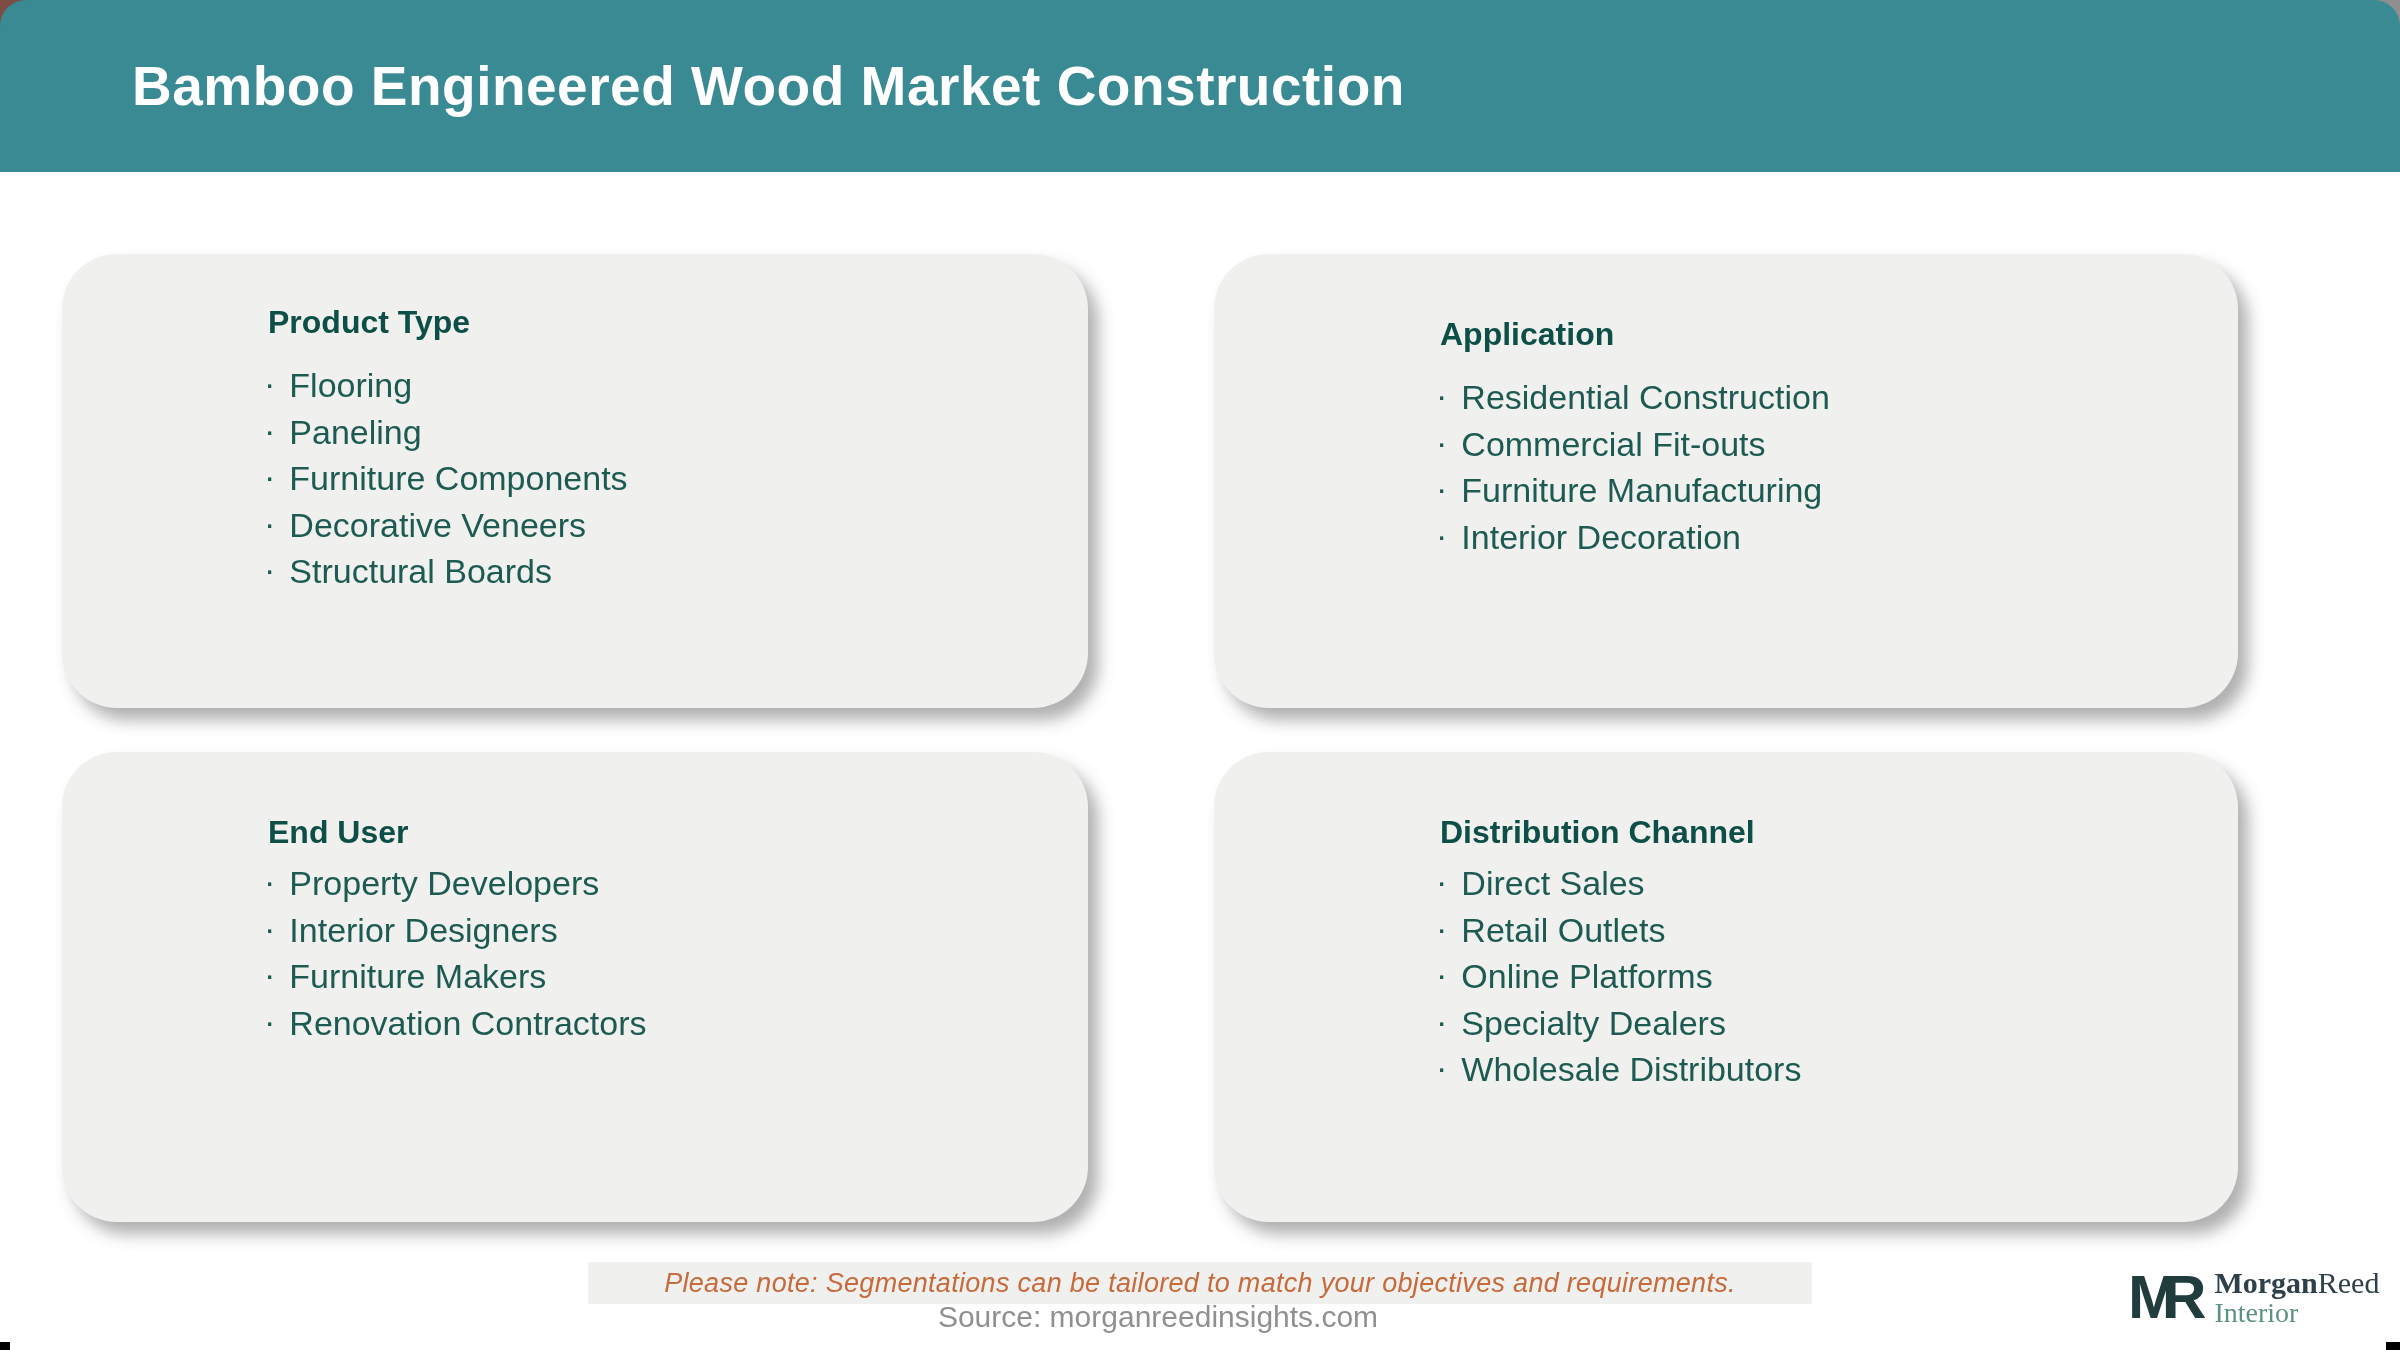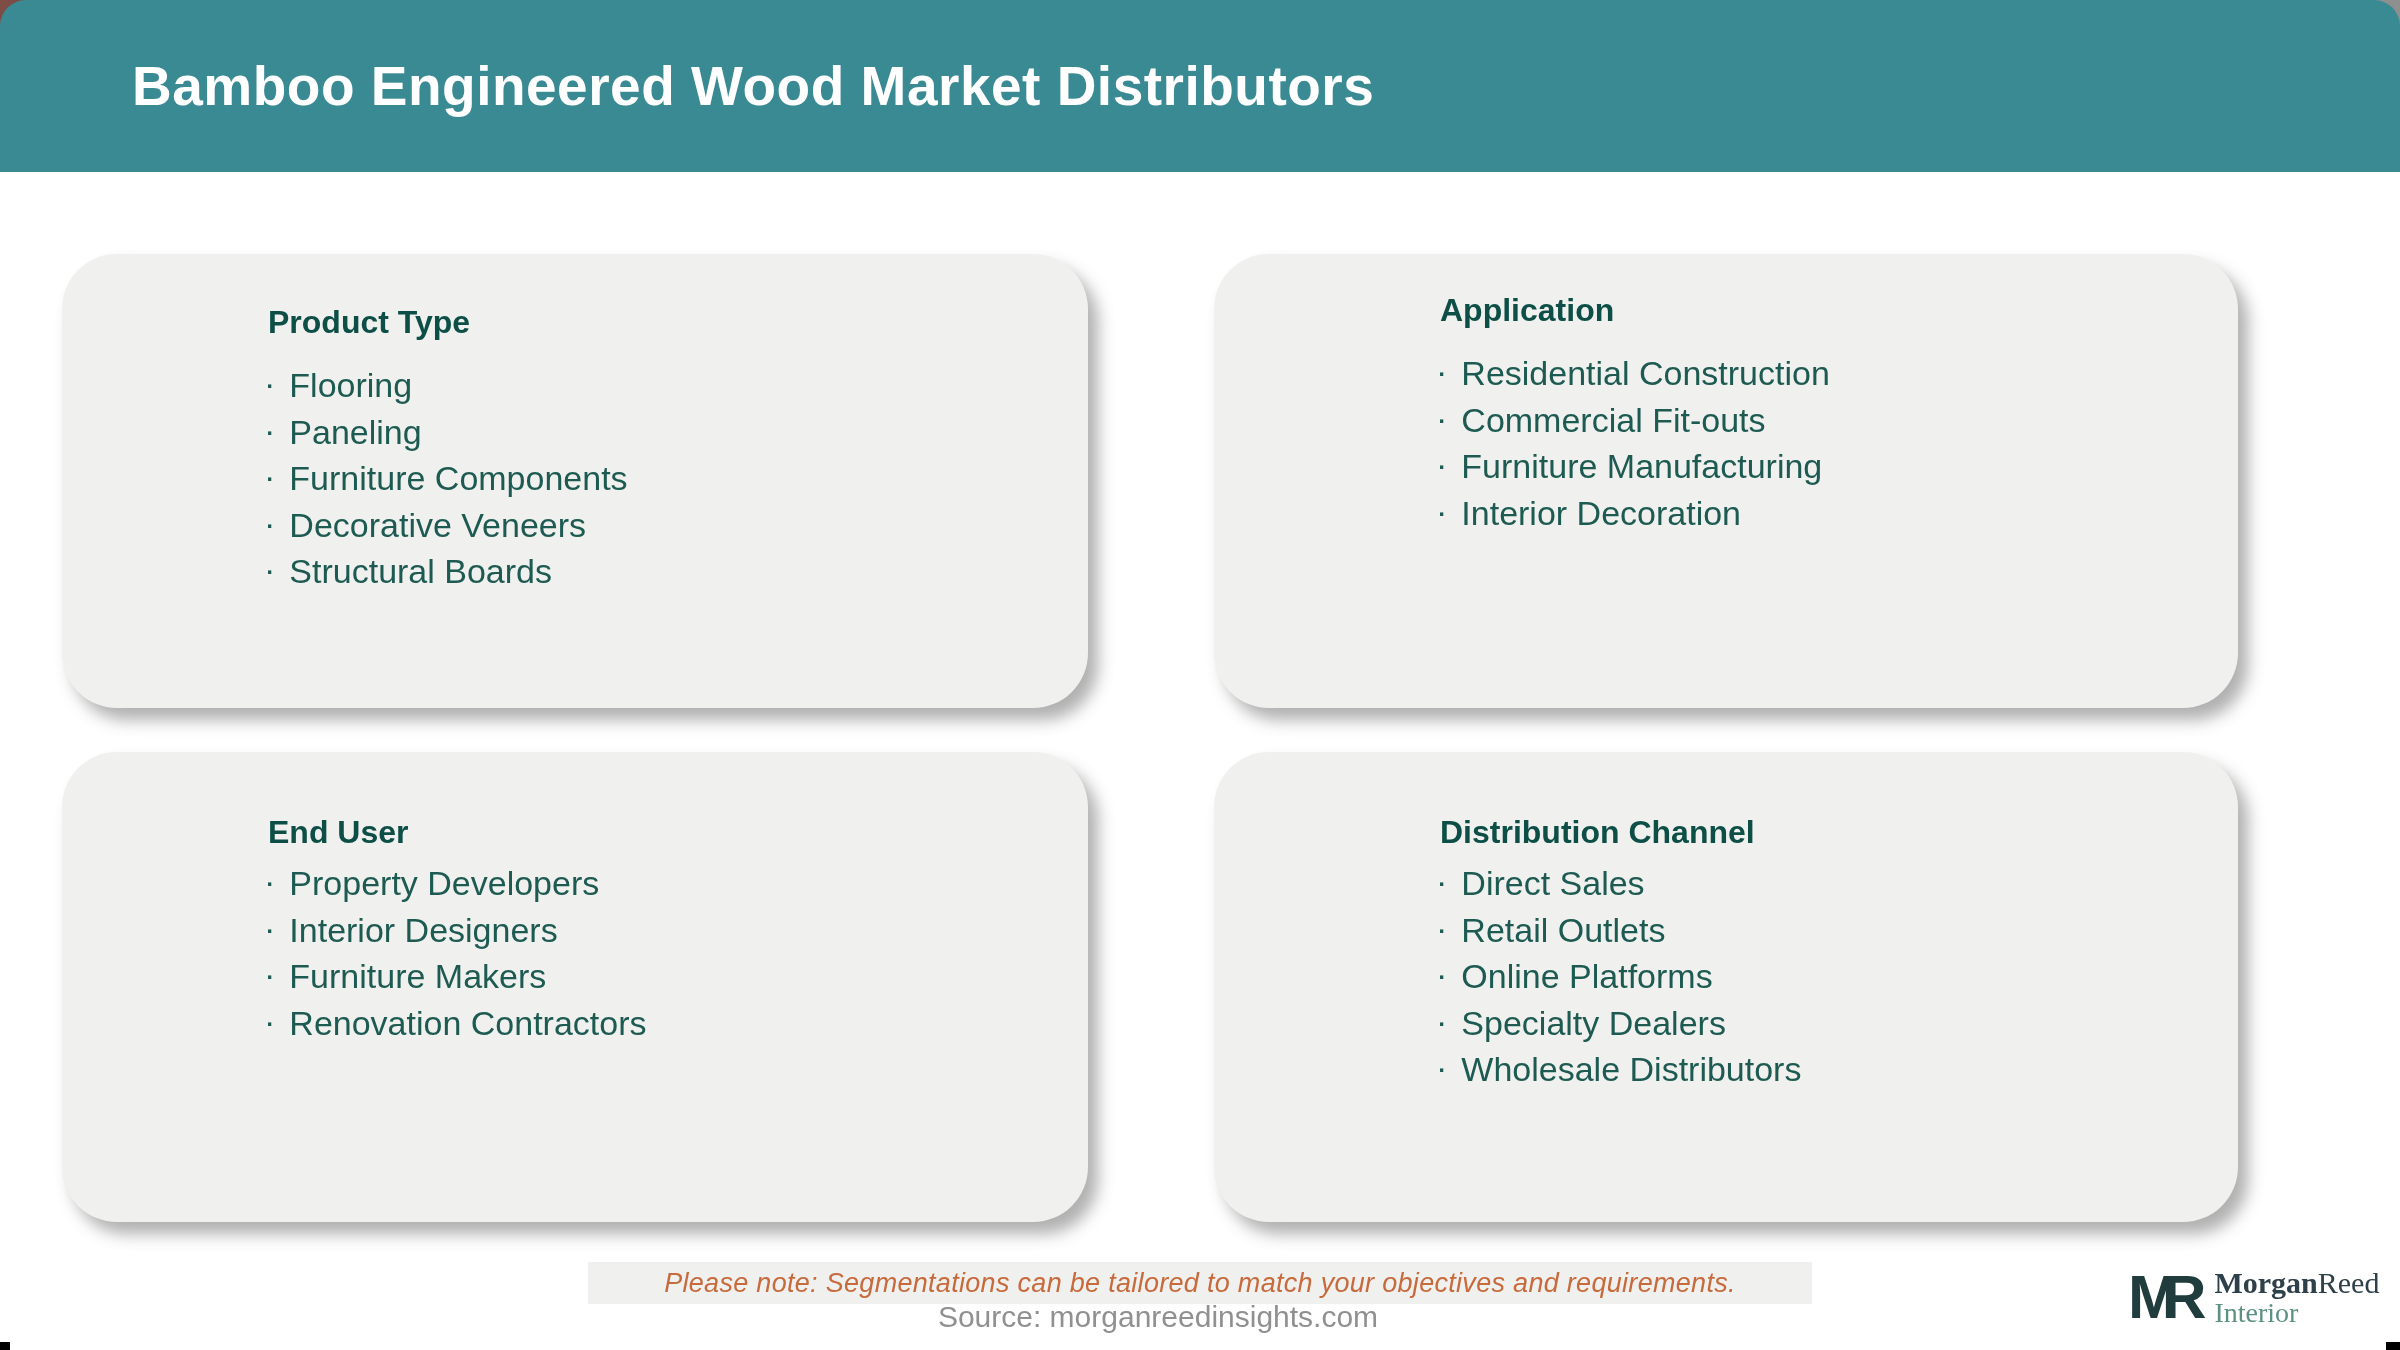--- a/index.html
+++ b/index.html
@@ -29,21 +29,21 @@
   }
 
   .card{
     position:absolute;
     background:var(--card_bg,#f0f0ee);
     border-radius:55px;
     box-shadow:10px 12px 16px rgba(80,80,80,0.45);
     box-sizing:border-box;
   }
   .card.tl{left:62px;  top:254px; width:1026px; height:454px; padding:40px 40px 0 198px;}
-  .card.tr{left:1214px;top:254px; width:1024px; height:454px; padding:28px 40px 0 218px;}
+  .card.tr{left:1214px;top:254px; width:1024px; height:454px; padding:52px 40px 0 218px;}
   .card.bl{left:62px;  top:752px; width:1026px; height:470px; padding:52px 40px 0 198px;}
   .card.br{left:1214px;top:752px; width:1024px; height:470px; padding:52px 40px 0 218px;}
 
   .card h2{
     margin:8px;
     font-size:32px;font-weight:700;line-height:1.25;
     color:var(--card_title,#0d4f47);
   }
   .card.tl h2,.card.tr h2{margin-bottom:20px;}
   .card.bl h2,.card.br h2{margin-bottom:8px;}
@@ -92,21 +92,21 @@
 </style>
 </head>
 <body>
 
 <div class="slide">
 
   <div class="corner-sliver left"></div>
   <div class="corner-sliver right"></div>
 
   <div class="header">
-    <h1>Bamboo Engineered Wood Market Distributors</h1>
+    <h1>Bamboo Engineered Wood Market Construction</h1>
   </div>
 
   <div class="card tl">
     <h2>Product Type</h2>
     <ul>
         <li><span class="bullet">·</span><span>Flooring</span></li>
         <li><span class="bullet">·</span><span>Paneling</span></li>
         <li><span class="bullet">·</span><span>Furniture Components</span></li>
         <li><span class="bullet">·</span><span>Decorative Veneers</span></li>
         <li><span class="bullet">·</span><span>Structural Boards</span></li>

